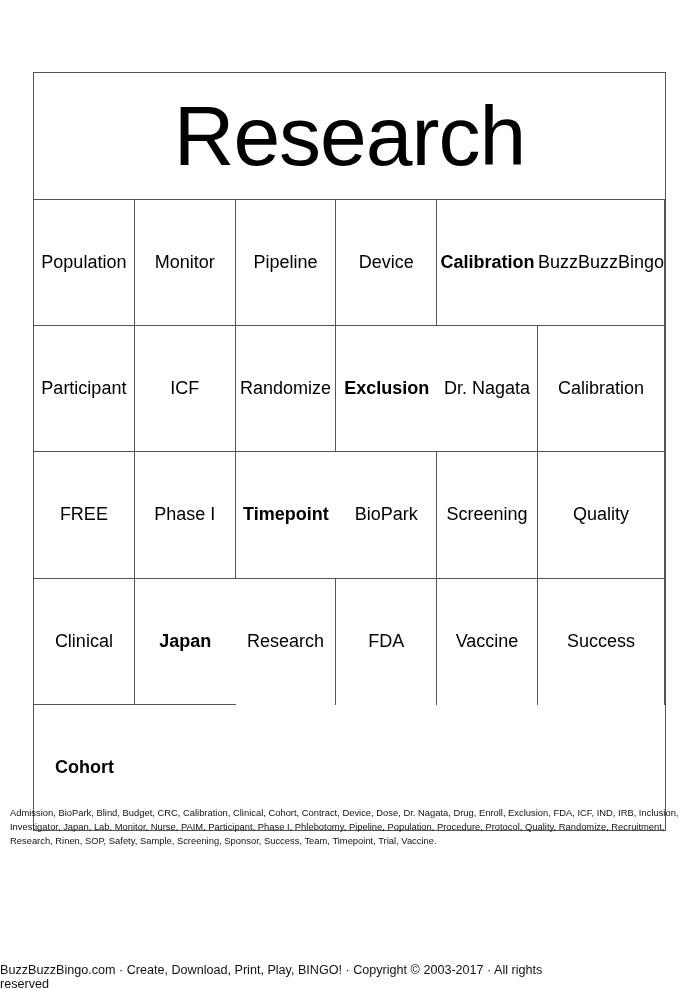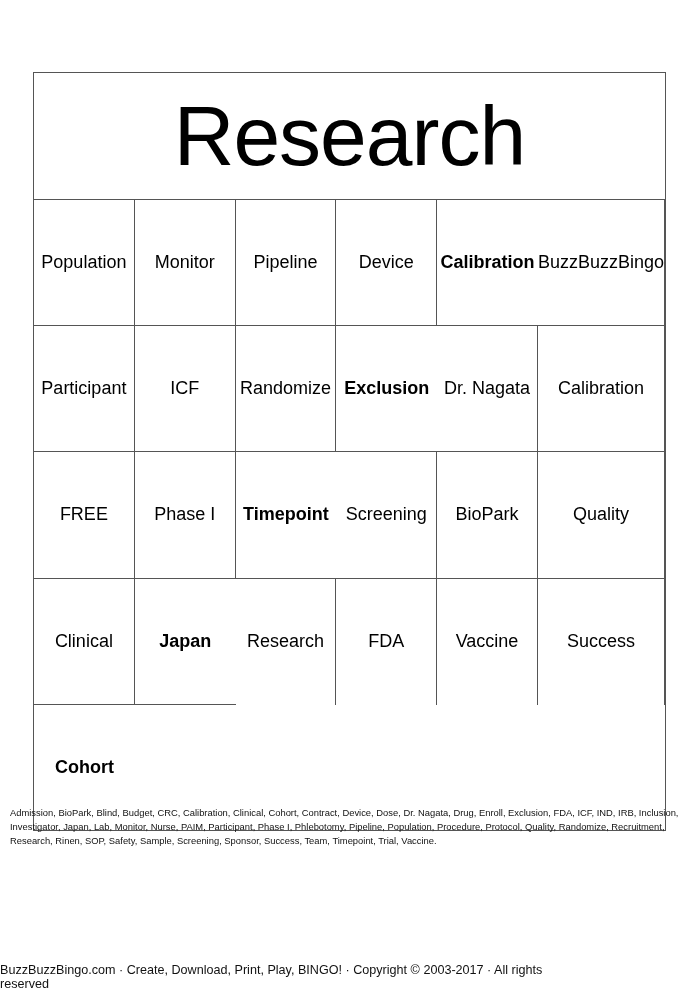--- a/index.html
+++ b/index.html
@@ -34,22 +34,22 @@
     <div class="cell">BuzzBuzzBingo</div>
     <div class="cell">Participant</div>
     <div class="cell">ICF</div>
     <div class="cell">Randomize</div>
     <div class="cell">Exclusion</div>
     <div class="cell">Dr. Nagata</div>
     <div class="cell">Calibration</div>
     <div class="cell">FREE</div>
     <div class="cell">Phase I</div>
     <div class="cell">Timepoint</div>
+    <div class="cell">BioPark</div>
     <div class="cell">Screening</div>
-    <div class="cell">BioPark</div>
     <div class="cell">Quality</div>
     <div class="cell">Clinical</div>
     <div class="cell">Japan</div>
     <div class="cell">Research</div>
     <div class="cell">FDA</div>
     <div class="cell">Vaccine</div>
     <div class="cell">Success</div>
     <div class="cell">Cohort</div>
   </div>
 </div>

